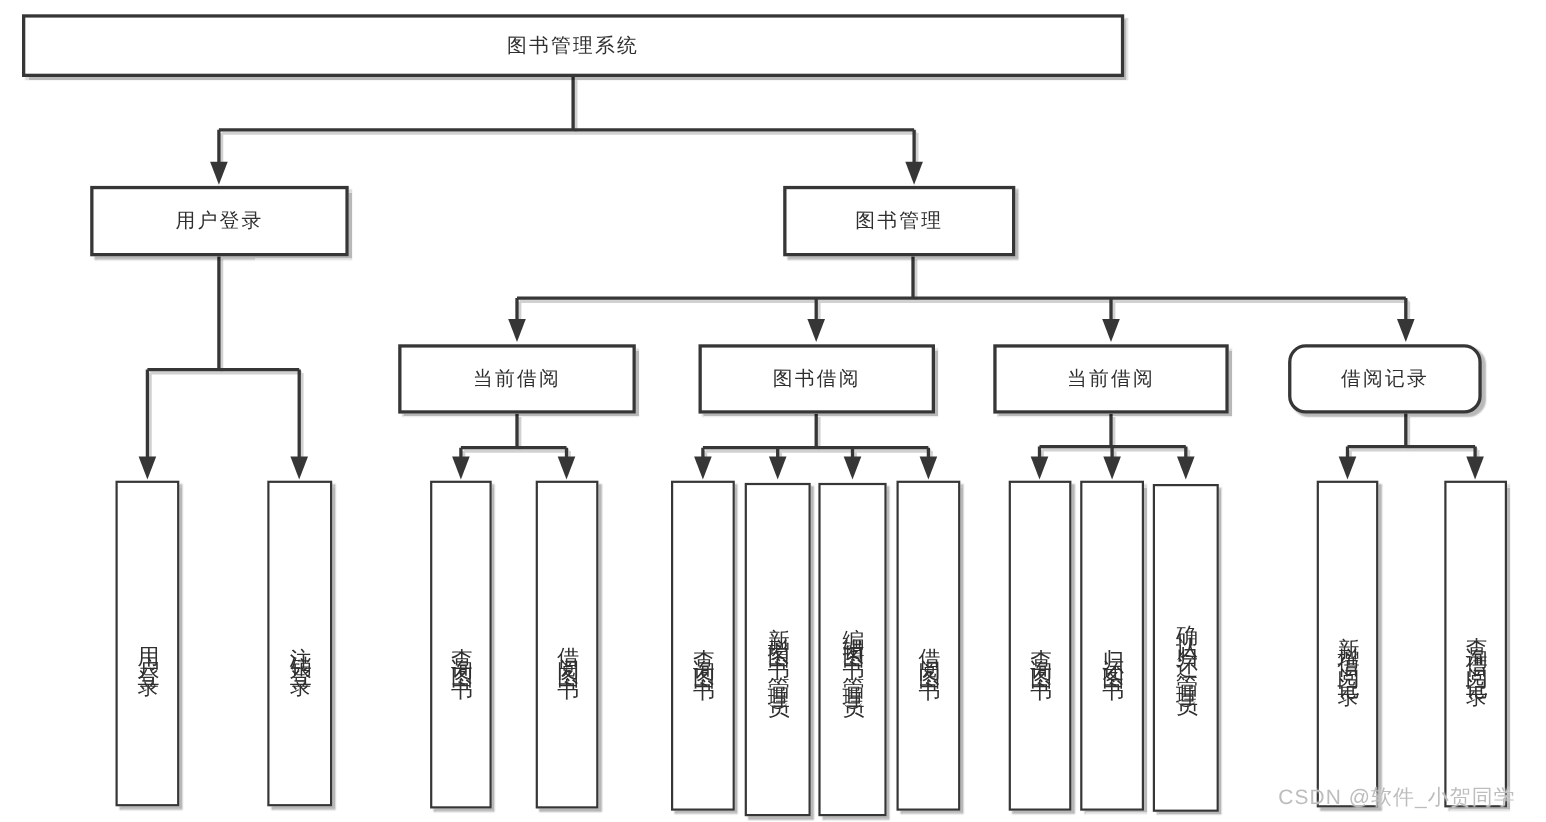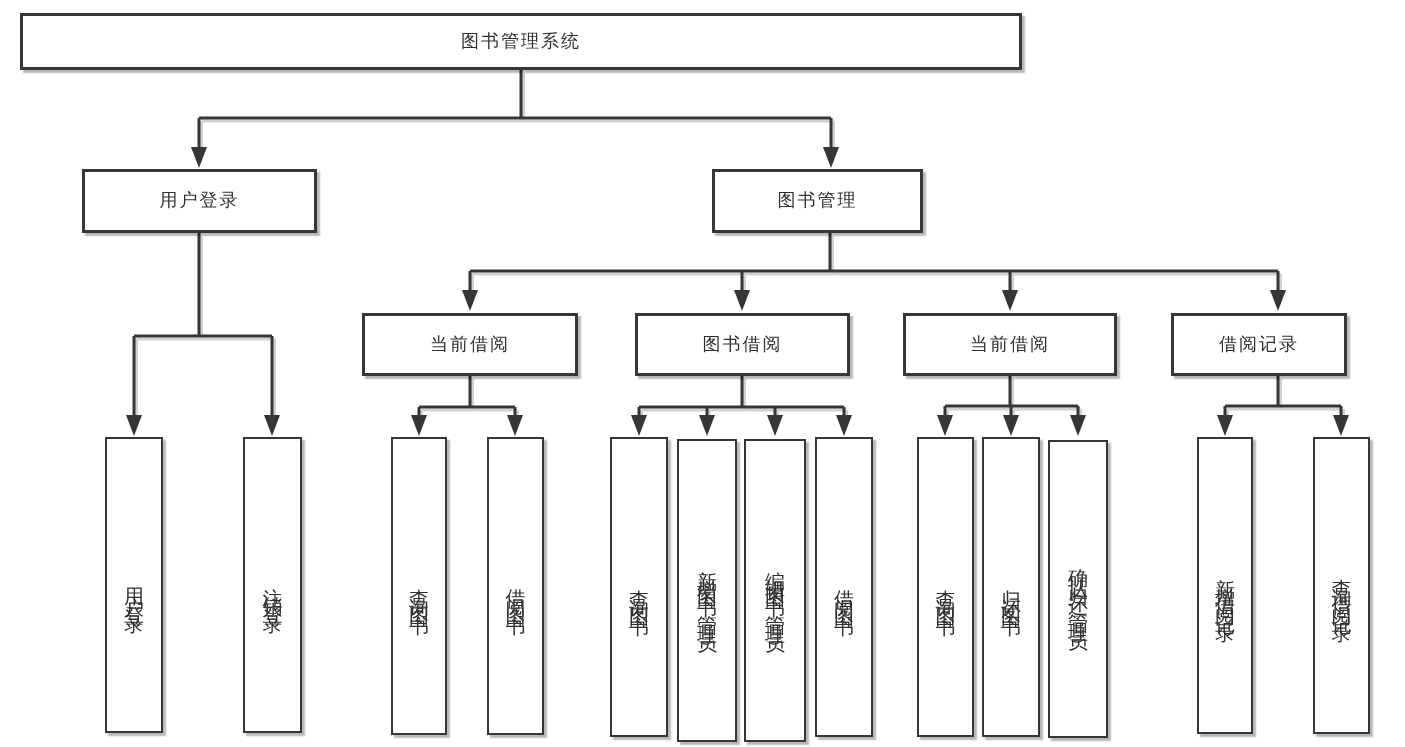--- a/index.html
+++ b/index.html
@@ -95,21 +95,21 @@
 
   <div class="box" style="left:362px;top:313px;width:216px;height:63px;">
     <span class="h-label">当前借阅</span>
   </div>
   <div class="box" style="left:635px;top:313px;width:215px;height:63px;justify-content:center;">
     <span class="h-label">图书借阅</span>
   </div>
   <div class="box" style="left:903px;top:313px;width:214px;height:63px;">
     <span class="h-label">当前借阅</span>
   </div>
-  <div class="box" style="left:1171px;top:313px;width:176px;height:63px;">
+  <div class="box" style="left:1171px;top:313px;width:176px;height:63px;border-radius:16px;">
     <span class="h-label">借阅记录</span>
   </div>
 
   <div class="box leaf" style="left:105px;top:437px;width:58px;height:296px;">
     <span class="v-label">用户登录</span>
   </div>
   <div class="box leaf" style="left:243px;top:437px;width:59px;height:296px;">
     <span class="v-label">注销登录</span>
   </div>
 
@@ -143,14 +143,15 @@
     <span class="v-label">确认归还（管理员）</span>
   </div>
 
   <div class="box leaf" style="left:1197px;top:437px;width:56px;height:297px;">
     <span class="v-label">新增借阅记录</span>
   </div>
   <div class="box leaf" style="left:1313px;top:437px;width:57px;height:297px;">
     <span class="v-label">查询借阅记录</span>
   </div>
 
+  <div class="watermark">CSDN @软件_小贺同学</div>
 
 </div>
 
 </body></html>

